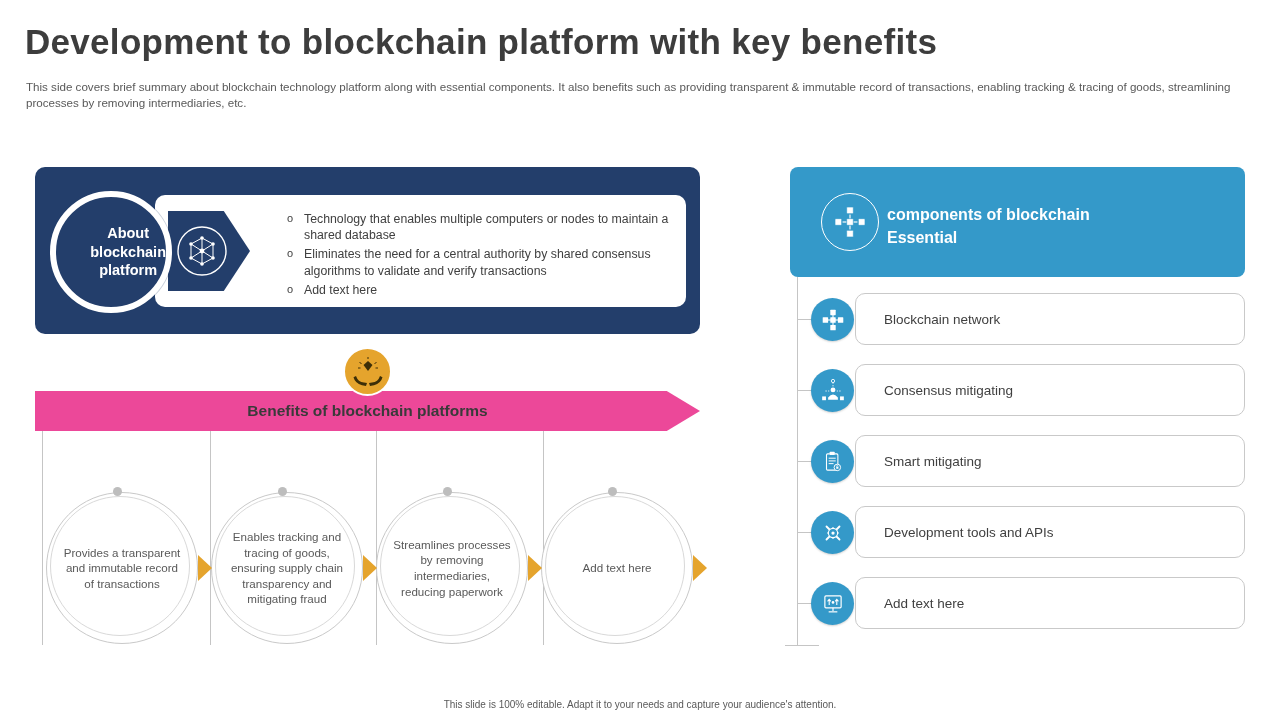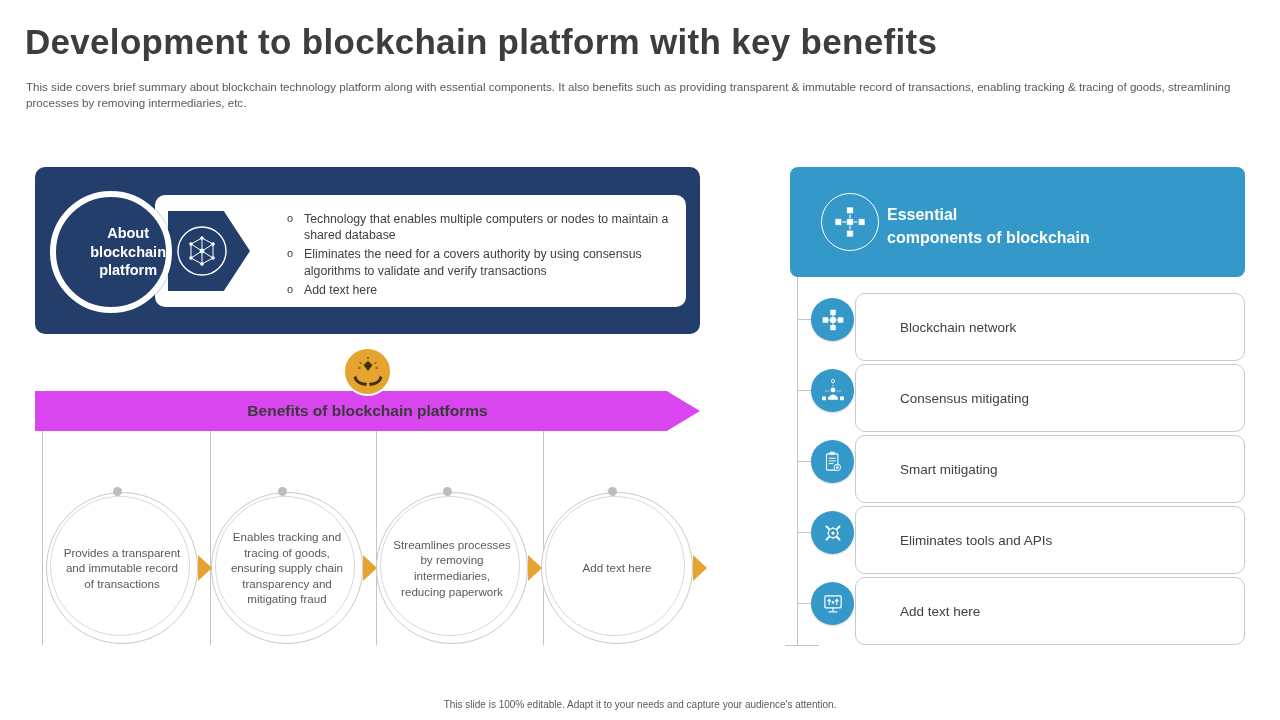--- a/index.html
+++ b/index.html
@@ -42,21 +42,21 @@
   }
   .about-bullets {
     position:absolute; left:132px; top:16px; right:14px; list-style:none;
     font-size:12.3px; color:#404040; line-height:1.32;
   }
   .about-bullets li { display:flex; margin-bottom:3px; }
   .about-bullets .marker { width:17px; flex:0 0 17px; font-size:11px; color:#404040; }
   
   .benefits-banner {
     position:absolute; left:35px; top:391px; width:665px; height:40px;
-    background:#d946ef;
+    background:#ec4899;
     clip-path:polygon(0 0, 95% 0, 100% 50%, 95% 100%, 0 100%);
     display:flex; align-items:center; justify-content:center;
     font-size:15.5px; font-weight:700; color:#3a3a3a;
   }
   .benefits-icon-circle {
     position:absolute; left:343px; top:347px; width:49px; height:49px;
     background:#e5a42d; border:2px solid #ffffff; border-radius:50%;
     display:flex; align-items:center; justify-content:center;
   }
   .divider-line { position:absolute; top:431px; height:214px; width:1px; background:#c5c5c5; }
@@ -99,23 +99,23 @@
   }
   .comp-vline { position:absolute; left:797px; top:277px; width:1px; height:368px; background:#c5c5c5; }
   .comp-vstub { position:absolute; left:785px; top:645px; width:34px; height:1px; background:#c5c5c5; }
   .comp-row-connector { position:absolute; left:798px; width:14px; height:1px; background:#c5c5c5; }
   .comp-icon {
     position:absolute; left:811px; width:43px; height:43px; border-radius:50%;
     background:#3499c9; display:flex; align-items:center; justify-content:center;
     box-shadow:0 1px 2px rgba(0,0,0,.18);
   }
   .comp-card {
-    position:absolute; left:855px; width:390px; height:68px; background:#ffffff;
+    position:absolute; left:855px; width:390px; height:52px; background:#ffffff;
     border:1px solid #c9c9c9; border-radius:10px;
-    display:flex; align-items:center; padding-left:44px;
+    display:flex; align-items:center; padding-left:28px;
     font-size:13.5px; color:#404040;
   }
   
   .page-footer {
     position:absolute; left:0; right:0; top:699px; text-align:center;
     font-size:10px; color:#595959;
   }
 </style>
 </head>
 <body>
@@ -127,21 +127,21 @@
 
   <section class="about-panel">
     <div class="about-card">
       <ul class="about-bullets">
         <li>
           <span class="marker">o</span>
           <span>Technology that enables multiple computers or nodes to maintain a shared database</span>
         </li>
         <li>
           <span class="marker">o</span>
-          <span>Eliminates the need for a covers authority by using consensus algorithms to validate and verify transactions</span>
+          <span>Eliminates the need for a central authority by shared consensus algorithms to validate and verify transactions</span>
         </li>
         <li>
           <span class="marker">o</span>
           <span>Add text here</span>
         </li>
       </ul>
     </div>
     <div class="about-arrow">
       <svg width="52" height="52" viewBox="0 0 52 52">
         <circle cx="26" cy="26" r="24" fill="none" stroke="#ffffff" stroke-width="1.4"></circle>
@@ -231,22 +231,22 @@
         <g fill="#ffffff" stroke="#3499c9" stroke-width="0.8">
           <rect x="20" y="6" width="8" height="8" rx="1"></rect>
           <rect x="20" y="34" width="8" height="8" rx="1"></rect>
           <rect x="6" y="20" width="8" height="8" rx="1"></rect>
           <rect x="34" y="20" width="8" height="8" rx="1"></rect>
           <rect x="20" y="20" width="8" height="8" rx="1"></rect>
         </g>
       </svg>
     </div>
     <div class="hdr-text">
+      <div>components of blockchain</div>
       <div>Essential</div>
-      <div>components of blockchain</div>
     </div>
   </section>
   <div class="comp-vline"></div>
   <div class="comp-vstub"></div>
 
   <div class="comp-row-connector" style="top:319px"></div>
   <div class="comp-icon" style="top:298px">
     <svg width="26" height="26" viewBox="0 0 48 48">
       <g stroke="#ffffff" stroke-width="2">
           <line x1="24" y1="14" x2="24" y2="34"></line>
@@ -316,21 +316,21 @@
       <g stroke="#ffffff" stroke-width="2">
         <line x1="24" y1="13" x2="24" y2="16.5"></line>
           <line x1="24" y1="31.5" x2="24" y2="35"></line>
         <line x1="13" y1="24" x2="16.5" y2="24"></line>
           <line x1="31.5" y1="24" x2="35" y2="24"></line>
       </g>
       <circle cx="24" cy="24" r="3" fill="#ffffff"></circle>
     </svg>
   </div>
   <div class="comp-card" style="top:506px">
-    <span>Eliminates tools and APIs</span>
+    <span>Development tools and APIs</span>
   </div>
 
   <div class="comp-row-connector" style="top:603px"></div>
   <div class="comp-icon" style="top:582px">
     <svg width="26" height="26" viewBox="0 0 48 48">
       <rect x="9" y="9" width="30" height="22" rx="2" fill="none" stroke="#ffffff" stroke-width="2.2"></rect>
       <g stroke="#ffffff" stroke-width="2.2">
         <line x1="24" y1="31" x2="24" y2="37"></line>
           <line x1="16" y1="38.5" x2="32" y2="38.5"></line>
       </g>

